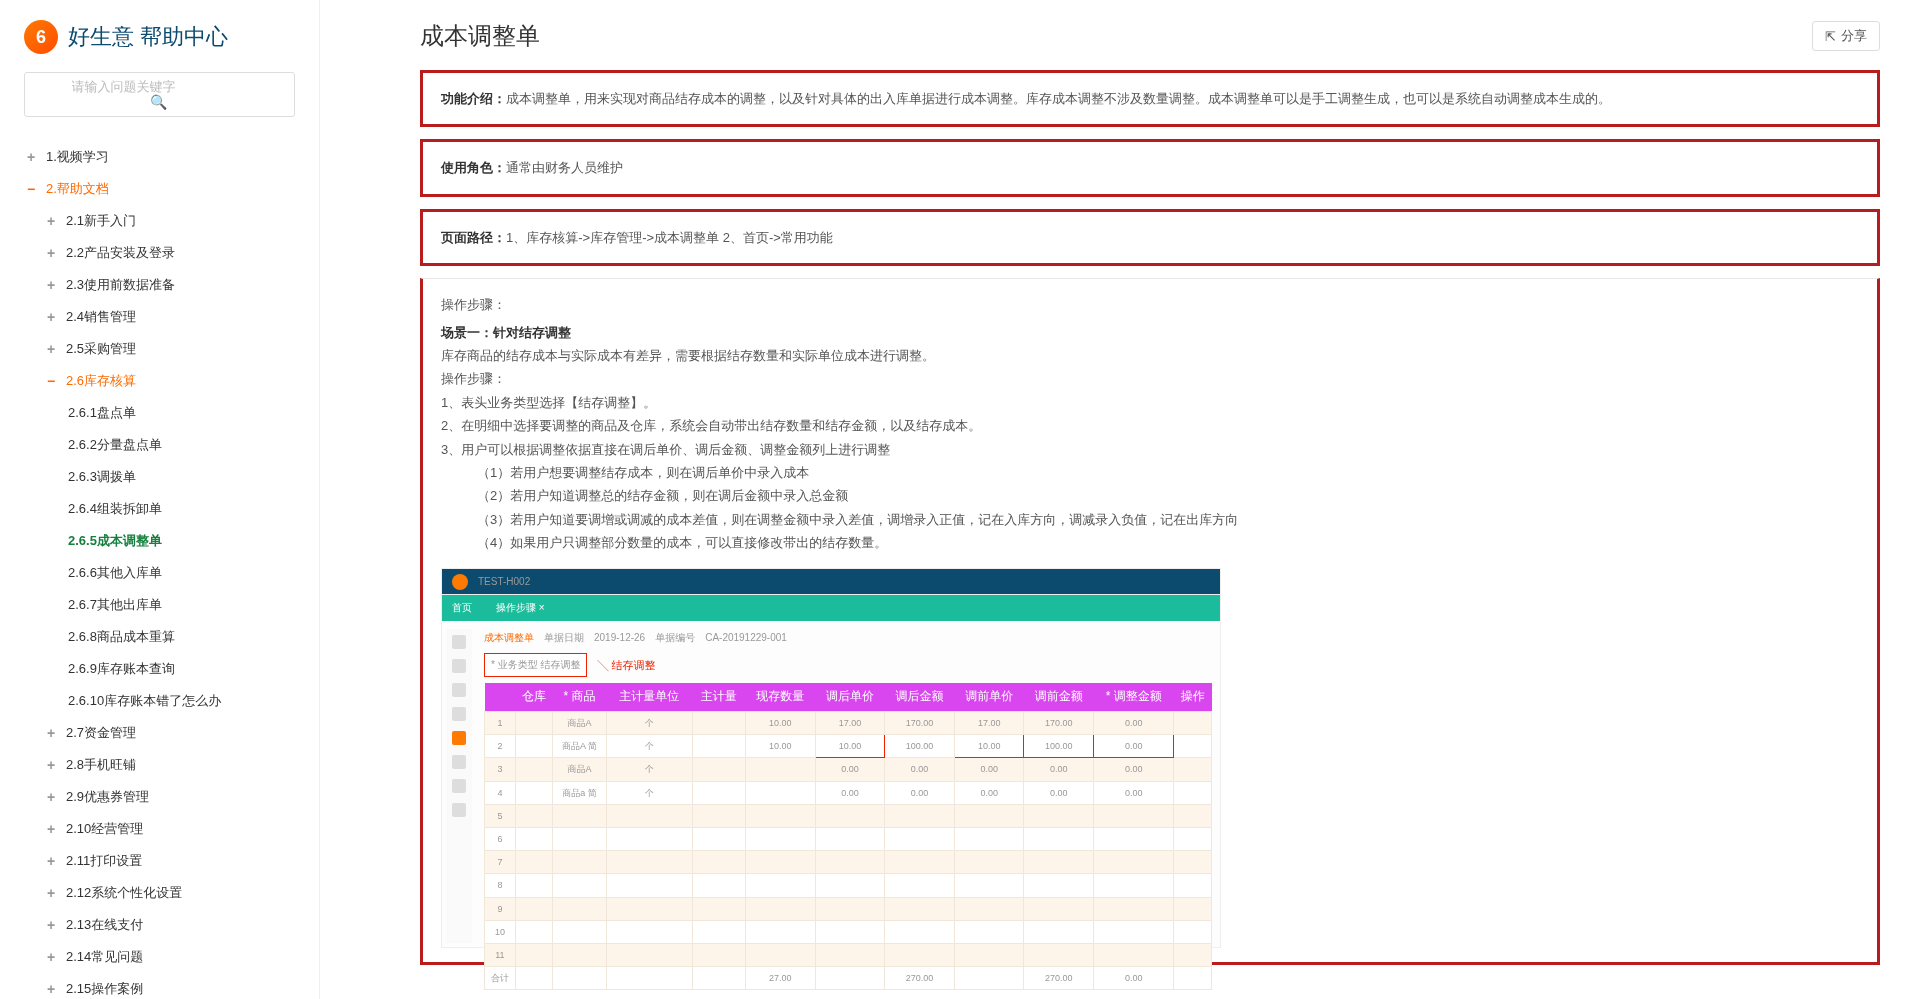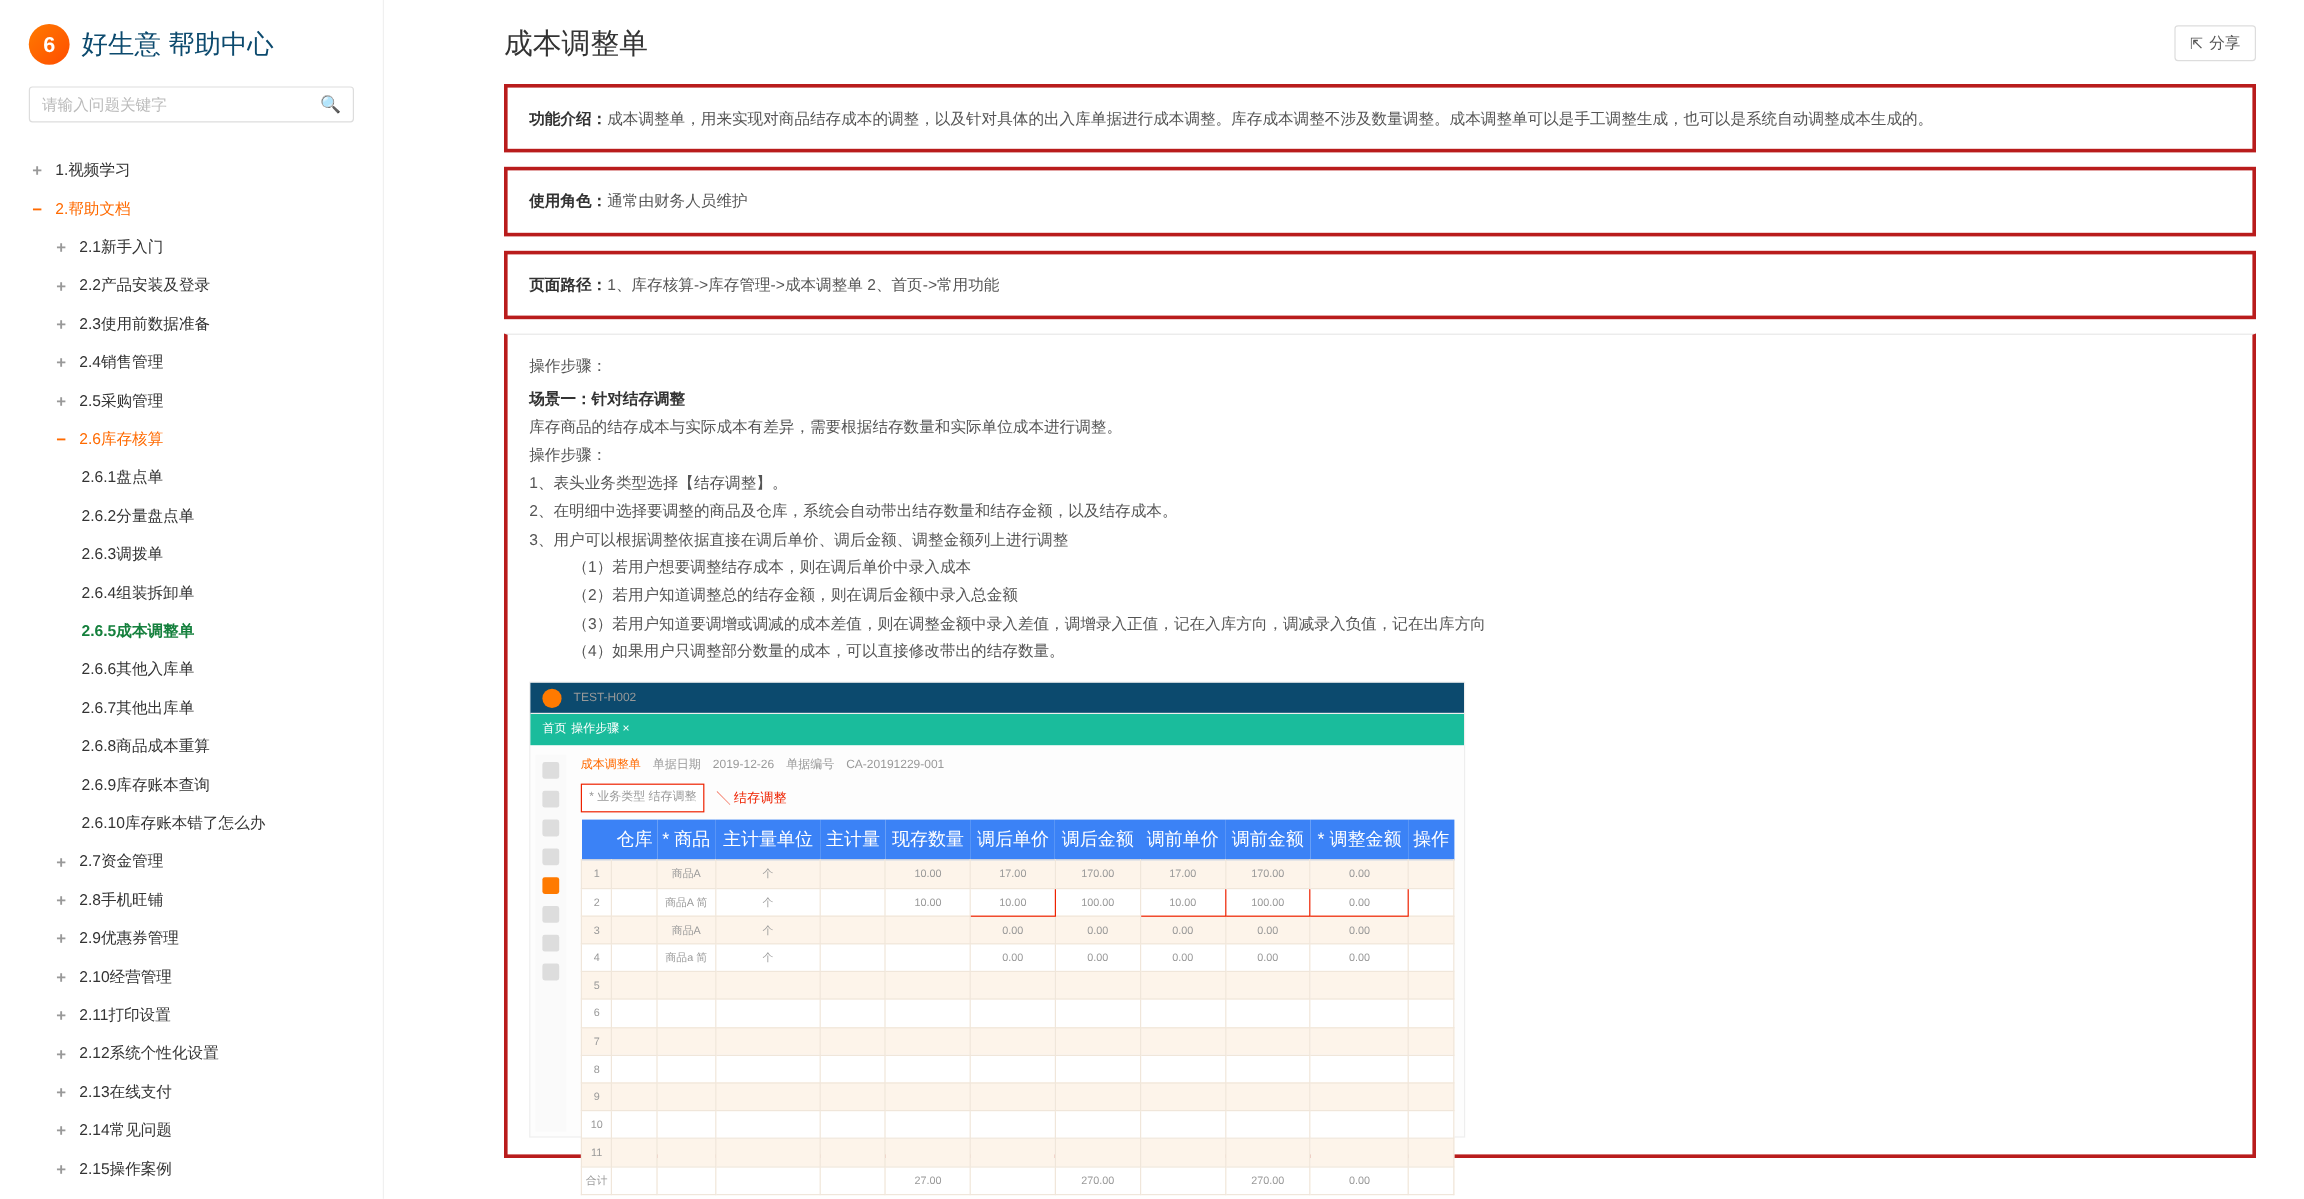--- a/index.html
+++ b/index.html
@@ -2,21 +2,21 @@
 <html><head>
 <meta charset="utf-8">
 <style>
 * { margin:0; padding:0; box-sizing:border-box; }
 body { font-family:"Microsoft YaHei","PingFang SC",sans-serif; font-size:13px; color:#333; background:#fff; width:1920px; height:999px; overflow:hidden; }
 .layout { display:flex; height:100%; }
 .sidebar { width:320px; padding:20px 24px; border-right:1px solid #f0f0f0; overflow-y:auto; }
 .logo-row { display:flex; align-items:center; gap:10px; margin-bottom:18px; }
 .logo-circle { width:34px; height:34px; border-radius:50%; background:linear-gradient(135deg,#ff7a00,#ff4d00); display:flex; align-items:center; justify-content:center; color:#fff; font-weight:bold; font-size:18px; }
 .logo-title { font-size:22px; font-weight:500; color:#0c4a6e; }
-.search-box { border:1px solid #ddd; border-radius:3px; padding:6px 10px; display:flex; align-items:center; margin-bottom:24px; }
+.search-box { border:1px solid #ddd; border-radius:3px; padding:6px 10px; display:flex; align-items:center; margin-bottom:24px;flex-direction:column; }
 .search-box input { border:none; outline:none; flex:1; font-size:13px; background:transparent; }
 .search-box input::placeholder { color:#bbb; }
 .search-icon { color:#666; font-size:14px; }
 .nav ul { list-style:none; }
 .nav li { line-height:32px; }
 .nav-item { display:flex; align-items:center; gap:8px; cursor:pointer; color:#333; }
 .nav-item.orange { color:#ff6a00; }
 .nav-item.active { color:#15803d;font-weight:bold; }
 .plus-icon, .minus-icon { width:14px; height:14px; display:inline-flex; align-items:center; justify-content:center; font-size:14px; color:#999; font-weight:bold; }
 .minus-icon { color:#ff6a00; }
@@ -26,30 +26,30 @@
 .page-head { display:flex; justify-content:space-between; align-items:center; margin-bottom:18px; }
 .page-title { font-size:24px; font-weight:500; color:#333; }
 .share-btn { border:1px solid #ddd; border-radius:3px; padding:5px 12px; font-size:13px; color:#555; background:#fff; cursor:pointer; display:flex; align-items:center; gap:5px; }
 .info-box { border:3px solid #b91c1c; padding:14px 18px; margin-bottom:12px; font-size:13px; line-height:1.8; color:#555; }
 .info-box strong { color:#333; }
 .scene-title { font-weight:bold; color:#333; margin-top:4px; }
 .sub-indent { padding-left:36px; }
 .screenshot-placeholder { margin-top:14px; width:780px; height:380px; border:1px solid #eee; background:#fdfdfd; position:relative; font-size:10px; color:#999; }
 .sp-topbar { height:26px; background:#0c4a6e; border-bottom:1px solid #eee; display:flex; align-items:center; padding:0 10px; gap:10px; }
 .sp-logo { width:16px; height:16px; border-radius:50%; background:#ff7a00; }
-.sp-tabs { height:26px; background:#1abc9c; display:flex; align-items:center; padding:0 10px; gap:4px; color:#fff; }
+.sp-tabs { height:26px; background:#1abc9c; display:flex; align-items:center; padding:0 10px; gap:24px; color:#fff; }
 .sp-sidebar { position:absolute; left:4px; top:60px; bottom:4px; width:26px; background:#fafafa; display:flex; flex-direction:column; align-items:center; gap:10px; padding-top:6px; }
 .sp-sidebar div { width:14px; height:14px; background:#ddd; border-radius:2px; }
 .sp-sidebar .hl { background:#ff7a00; }
 .sp-body { margin-left:34px; padding:8px; }
 .sp-form-row { display:flex; gap:10px; margin-bottom:6px; align-items:center; }
 .sp-red-box { border:1.5px solid #e20; padding:2px 6px; background:#fff; }
 .sp-red-text { color:#e20; font-size:11px; }
 .sp-table { width:100%; border-collapse:collapse; margin-top:4px; }
-.sp-table th { background:#3b82f6; color:#fff; font-weight:normal; font-size:15px; padding:3px 2px; }
+.sp-table th { background:#d946ef; color:#fff; font-weight:normal; font-size:12px; padding:3px 2px; }
 .sp-table td { border:1px solid #f0e6da; font-size:9px; padding:3px 2px; text-align:center; background:#fff; }
 .sp-table tr:nth-child(even) td { background:#fdf4ea; }
 .sp-red-cell { border:1.5px solid #e20 !important; }
 .sp-annot { color:#e20; font-size:11px; text-align:center; margin-top:8px; }
 </style>
 </head>
 <body>
 
 <div class="layout">
   <aside class="sidebar">

